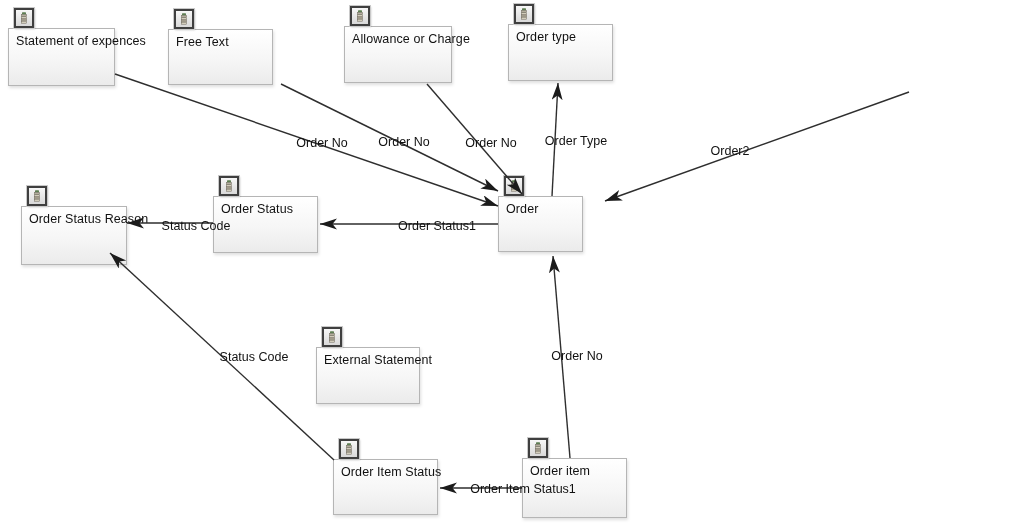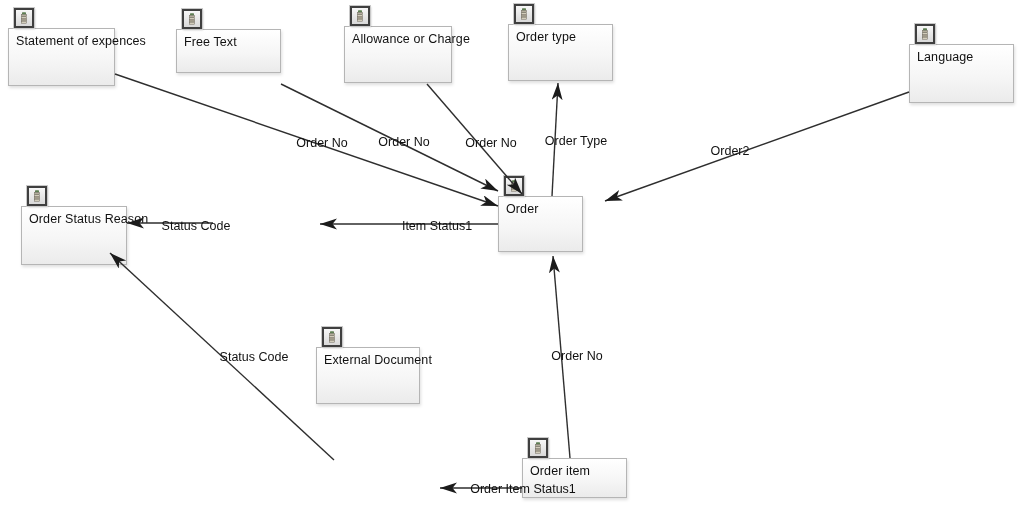--- a/index.html
+++ b/index.html
@@ -64,21 +64,21 @@
           <rect x="5" y="1.3" width="4" height="2.2" rx="0.6" fill="#5d7d52"></rect>
           <rect x="4.5" y="3.6" width="5" height="2" fill="#b4ae9d" stroke="#6b6558" stroke-width="0.5"></rect>
           <rect x="4.5" y="5.8" width="5" height="2" fill="#d8d2c1" stroke="#6b6558" stroke-width="0.5"></rect>
           <rect x="4.5" y="8" width="5" height="2" fill="#b4ae9d" stroke="#6b6558" stroke-width="0.5"></rect>
           <rect x="4.5" y="10.2" width="5" height="2" fill="#d8d2c1" stroke="#6b6558" stroke-width="0.5"></rect>
         </svg>
       </span>
     <span class="node-label">Statement of expences</span>
   </div>
 
-  <div class="node" style="left:176px;top:29px;width:105px;height:44px">
+  <div class="node" style="left:168px;top:29px;width:105px;height:56px">
     <span class="node-icon">
         <svg viewBox="0 0 14 14" width="14" height="14">
           <rect x="5" y="1.3" width="4" height="2.2" rx="0.6" fill="#5d7d52"></rect>
           <rect x="4.5" y="3.6" width="5" height="2" fill="#b4ae9d" stroke="#6b6558" stroke-width="0.5"></rect>
           <rect x="4.5" y="5.8" width="5" height="2" fill="#d8d2c1" stroke="#6b6558" stroke-width="0.5"></rect>
           <rect x="4.5" y="8" width="5" height="2" fill="#b4ae9d" stroke="#6b6558" stroke-width="0.5"></rect>
           <rect x="4.5" y="10.2" width="5" height="2" fill="#d8d2c1" stroke="#6b6558" stroke-width="0.5"></rect>
         </svg>
       </span>
     <span class="node-label">Free Text</span>
@@ -103,46 +103,46 @@
           <rect x="5" y="1.3" width="4" height="2.2" rx="0.6" fill="#5d7d52"></rect>
           <rect x="4.5" y="3.6" width="5" height="2" fill="#b4ae9d" stroke="#6b6558" stroke-width="0.5"></rect>
           <rect x="4.5" y="5.8" width="5" height="2" fill="#d8d2c1" stroke="#6b6558" stroke-width="0.5"></rect>
           <rect x="4.5" y="8" width="5" height="2" fill="#b4ae9d" stroke="#6b6558" stroke-width="0.5"></rect>
           <rect x="4.5" y="10.2" width="5" height="2" fill="#d8d2c1" stroke="#6b6558" stroke-width="0.5"></rect>
         </svg>
       </span>
     <span class="node-label">Order type</span>
   </div>
 
-  <div class="node" style="left:909px;top:44px;width:105px;height:59px">
-    <span class="node-icon">
-        <svg viewBox="0 0 14 14" width="14" height="14">
-          <rect x="5" y="1.3" width="4" height="2.2" rx="0.6" fill="#5d7d52"></rect>
-          <rect x="4.5" y="3.6" width="5" height="2" fill="#b4ae9d" stroke="#6b6558" stroke-width="0.5"></rect>
-          <rect x="4.5" y="5.8" width="5" height="2" fill="#d8d2c1" stroke="#6b6558" stroke-width="0.5"></rect>
-          <rect x="4.5" y="8" width="5" height="2" fill="#b4ae9d" stroke="#6b6558" stroke-width="0.5"></rect>
-          <rect x="4.5" y="10.2" width="5" height="2" fill="#d8d2c1" stroke="#6b6558" stroke-width="0.5"></rect>
-        </svg>
-      </span>
-    <span class="node-label">Language</span>
-  </div>
 
   <div class="node" style="left:21px;top:206px;width:106px;height:59px">
     <span class="node-icon">
         <svg viewBox="0 0 14 14" width="14" height="14">
           <rect x="5" y="1.3" width="4" height="2.2" rx="0.6" fill="#5d7d52"></rect>
           <rect x="4.5" y="3.6" width="5" height="2" fill="#b4ae9d" stroke="#6b6558" stroke-width="0.5"></rect>
           <rect x="4.5" y="5.8" width="5" height="2" fill="#d8d2c1" stroke="#6b6558" stroke-width="0.5"></rect>
           <rect x="4.5" y="8" width="5" height="2" fill="#b4ae9d" stroke="#6b6558" stroke-width="0.5"></rect>
           <rect x="4.5" y="10.2" width="5" height="2" fill="#d8d2c1" stroke="#6b6558" stroke-width="0.5"></rect>
         </svg>
       </span>
     <span class="node-label">Order Status Reason</span>
   </div>
 
+  <div class="node" style="left:213px;top:196px;width:105px;height:57px">
+    <span class="node-icon">
+        <svg viewBox="0 0 14 14" width="14" height="14">
+          <rect x="5" y="1.3" width="4" height="2.2" rx="0.6" fill="#5d7d52"></rect>
+          <rect x="4.5" y="3.6" width="5" height="2" fill="#b4ae9d" stroke="#6b6558" stroke-width="0.5"></rect>
+          <rect x="4.5" y="5.8" width="5" height="2" fill="#d8d2c1" stroke="#6b6558" stroke-width="0.5"></rect>
+          <rect x="4.5" y="8" width="5" height="2" fill="#b4ae9d" stroke="#6b6558" stroke-width="0.5"></rect>
+          <rect x="4.5" y="10.2" width="5" height="2" fill="#d8d2c1" stroke="#6b6558" stroke-width="0.5"></rect>
+        </svg>
+      </span>
+    <span class="node-label">Order Status</span>
+  </div>
 
   <div class="node" style="left:498px;top:196px;width:85px;height:56px">
     <span class="node-icon">
         <svg viewBox="0 0 14 14" width="14" height="14">
           <rect x="5" y="1.3" width="4" height="2.2" rx="0.6" fill="#5d7d52"></rect>
           <rect x="4.5" y="3.6" width="5" height="2" fill="#b4ae9d" stroke="#6b6558" stroke-width="0.5"></rect>
           <rect x="4.5" y="5.8" width="5" height="2" fill="#d8d2c1" stroke="#6b6558" stroke-width="0.5"></rect>
           <rect x="4.5" y="8" width="5" height="2" fill="#b4ae9d" stroke="#6b6558" stroke-width="0.5"></rect>
           <rect x="4.5" y="10.2" width="5" height="2" fill="#d8d2c1" stroke="#6b6558" stroke-width="0.5"></rect>
         </svg>
@@ -153,25 +153,37 @@
   <div class="node" style="left:316px;top:347px;width:104px;height:57px">
     <span class="node-icon">
         <svg viewBox="0 0 14 14" width="14" height="14">
           <rect x="5" y="1.3" width="4" height="2.2" rx="0.6" fill="#5d7d52"></rect>
           <rect x="4.5" y="3.6" width="5" height="2" fill="#b4ae9d" stroke="#6b6558" stroke-width="0.5"></rect>
           <rect x="4.5" y="5.8" width="5" height="2" fill="#d8d2c1" stroke="#6b6558" stroke-width="0.5"></rect>
           <rect x="4.5" y="8" width="5" height="2" fill="#b4ae9d" stroke="#6b6558" stroke-width="0.5"></rect>
           <rect x="4.5" y="10.2" width="5" height="2" fill="#d8d2c1" stroke="#6b6558" stroke-width="0.5"></rect>
         </svg>
       </span>
-    <span class="node-label">External Document</span>
-  </div>
-
-
-  <div class="node" style="left:522px;top:458px;width:105px;height:40px">
+    <span class="node-label">External Statement</span>
+  </div>
+
+  <div class="node" style="left:333px;top:459px;width:105px;height:56px">
+    <span class="node-icon">
+        <svg viewBox="0 0 14 14" width="14" height="14">
+          <rect x="5" y="1.3" width="4" height="2.2" rx="0.6" fill="#5d7d52"></rect>
+          <rect x="4.5" y="3.6" width="5" height="2" fill="#b4ae9d" stroke="#6b6558" stroke-width="0.5"></rect>
+          <rect x="4.5" y="5.8" width="5" height="2" fill="#d8d2c1" stroke="#6b6558" stroke-width="0.5"></rect>
+          <rect x="4.5" y="8" width="5" height="2" fill="#b4ae9d" stroke="#6b6558" stroke-width="0.5"></rect>
+          <rect x="4.5" y="10.2" width="5" height="2" fill="#d8d2c1" stroke="#6b6558" stroke-width="0.5"></rect>
+        </svg>
+      </span>
+    <span class="node-label">Order Item Status</span>
+  </div>
+
+  <div class="node" style="left:522px;top:458px;width:105px;height:60px">
     <span class="node-icon">
         <svg viewBox="0 0 14 14" width="14" height="14">
           <rect x="5" y="1.3" width="4" height="2.2" rx="0.6" fill="#5d7d52"></rect>
           <rect x="4.5" y="3.6" width="5" height="2" fill="#b4ae9d" stroke="#6b6558" stroke-width="0.5"></rect>
           <rect x="4.5" y="5.8" width="5" height="2" fill="#d8d2c1" stroke="#6b6558" stroke-width="0.5"></rect>
           <rect x="4.5" y="8" width="5" height="2" fill="#b4ae9d" stroke="#6b6558" stroke-width="0.5"></rect>
           <rect x="4.5" y="10.2" width="5" height="2" fill="#d8d2c1" stroke="#6b6558" stroke-width="0.5"></rect>
         </svg>
       </span>
     <span class="node-label">Order item</span>
@@ -193,19 +205,19 @@
       <line x1="334" y1="460" x2="110" y2="253" stroke="#2e2e2e" stroke-width="1.4" marker-end="url(#arrow)"></line>
       <line x1="570" y1="458" x2="553" y2="256" stroke="#2e2e2e" stroke-width="1.4" marker-end="url(#arrow)"></line>
       <line x1="522" y1="488" x2="440" y2="488" stroke="#2e2e2e" stroke-width="1.4" marker-end="url(#arrow)"></line>
     </svg>
 
   <div class="edge-label" style="left:322px;top:143px">Order No</div>
   <div class="edge-label" style="left:404px;top:142px">Order No</div>
   <div class="edge-label" style="left:491px;top:143px">Order No</div>
   <div class="edge-label" style="left:576px;top:141px">Order Type</div>
   <div class="edge-label" style="left:730px;top:151px">Order2</div>
-  <div class="edge-label" style="left:437px;top:226px">Item Status1</div>
+  <div class="edge-label" style="left:437px;top:226px">Order Status1</div>
   <div class="edge-label" style="left:196px;top:226px">Status Code</div>
   <div class="edge-label" style="left:254px;top:357px">Status Code</div>
   <div class="edge-label" style="left:577px;top:356px">Order No</div>
   <div class="edge-label" style="left:523px;top:489px">Order Item Status1</div>
 
 </div>
 
 </body></html>

